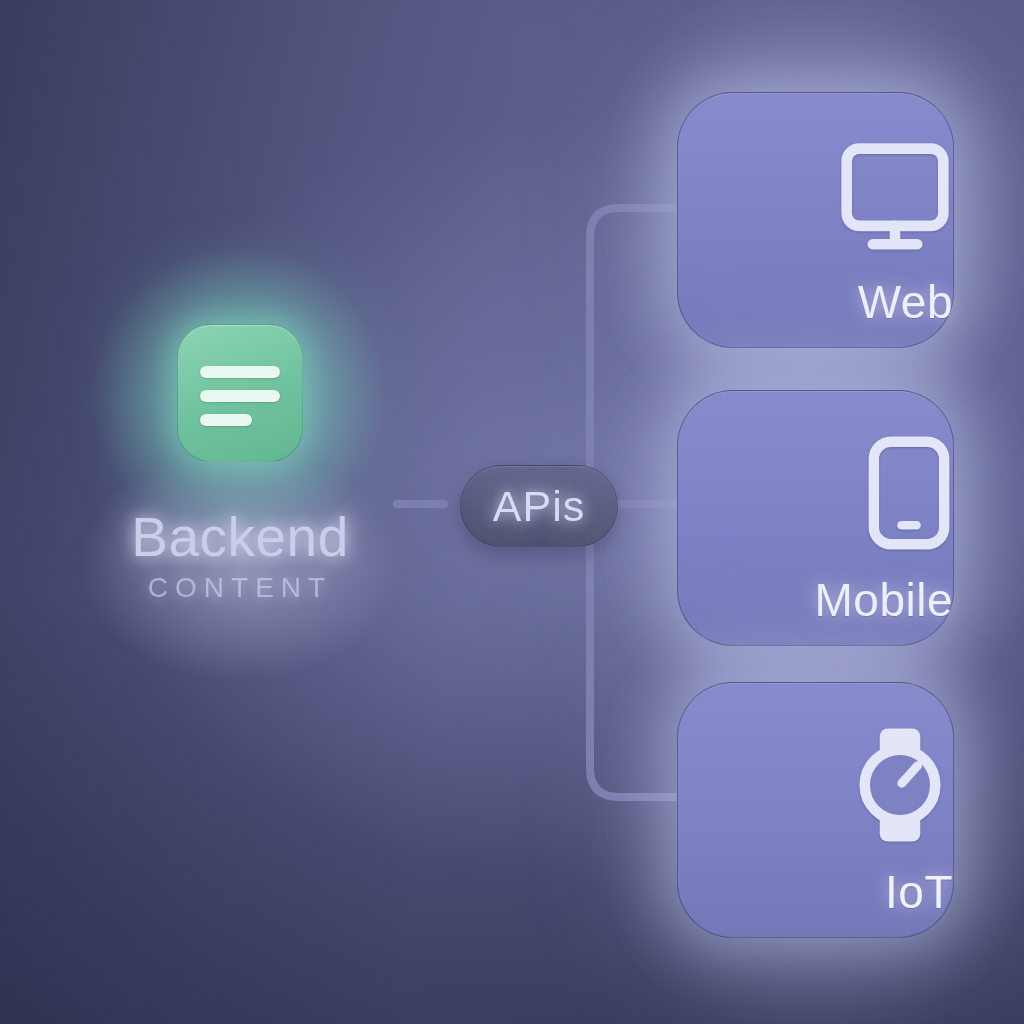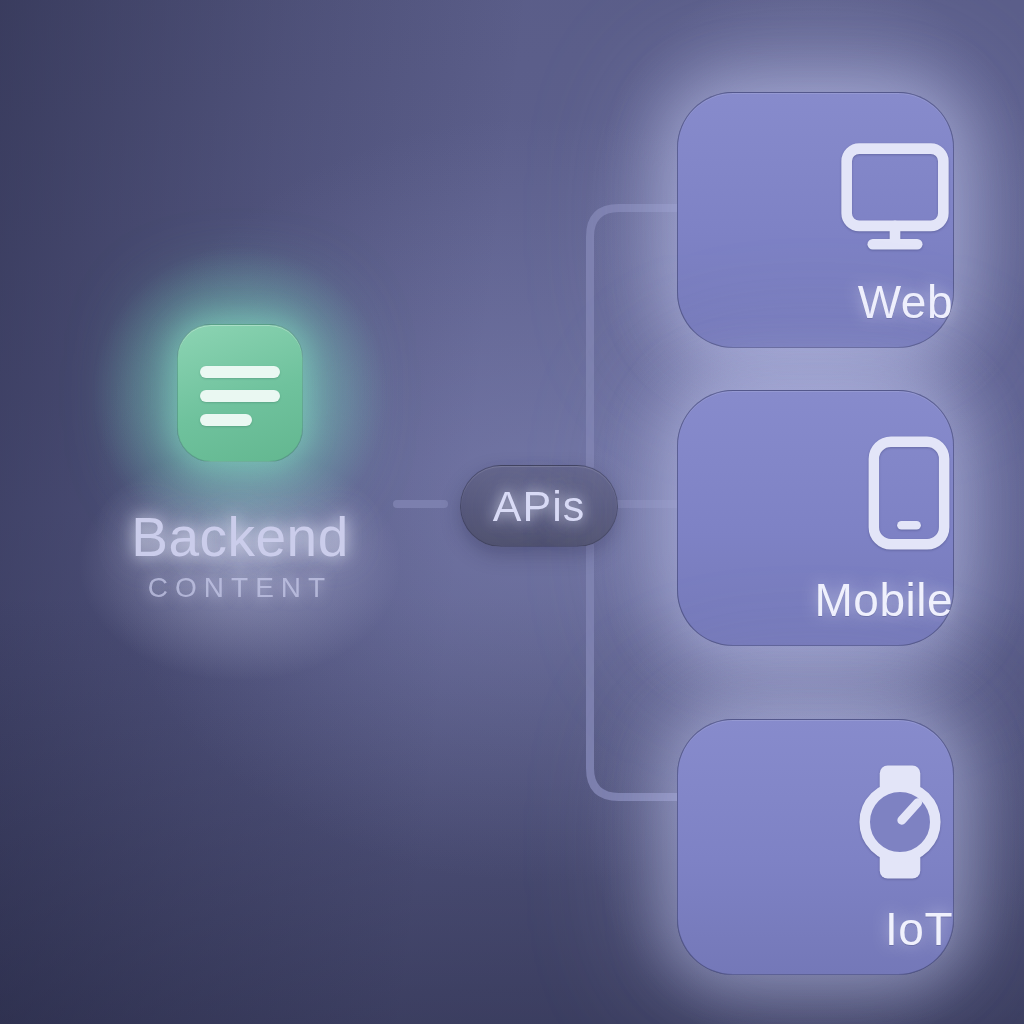--- a/index.html
+++ b/index.html
@@ -67,21 +67,21 @@
   .card {
     position:absolute; left:677px; width:277px; height:256px; border-radius:56px;
     background:linear-gradient(180deg,#878bcc 0%,#7e82c5 55%,#7478b8 100%);
     border:1px solid rgba(52,55,95,0.50);
     box-shadow:0 0 55px 14px rgba(198,203,246,0.40), 0 0 120px 34px rgba(190,196,240,0.22),
                inset 0 1px 0 rgba(255,255,255,0.12);
     display:flex; flex-direction:column; align-items:flex-end;
   }
   .card-web    { top:92px; }
   .card-mobile { top:390px; }
-  .card-iot    { top:719px; }
+  .card-iot    { top:682px; }
   .card-icon { height:152px; margin-top:26px; display:flex; align-items:center; justify-content:center; }
   .card-icon svg { display:block; filter:drop-shadow(0 1px 1px rgba(50,52,100,0.35)); }
   .icon-stroke { stroke:#e3e5f8; fill:none; stroke-linecap:round; stroke-linejoin:round; }
   .icon-fill   { fill:#e3e5f8; }
   .icon-face   { fill:#7e82c2; }
   .card-label {
     margin-top:4px; font-size:46px; font-weight:500; color:#f0f1fd; letter-spacing:0.5px;
     text-shadow:0 0 16px rgba(242,244,255,0.55), 0 1px 0 rgba(58,60,108,0.35);
   }
 </style>

